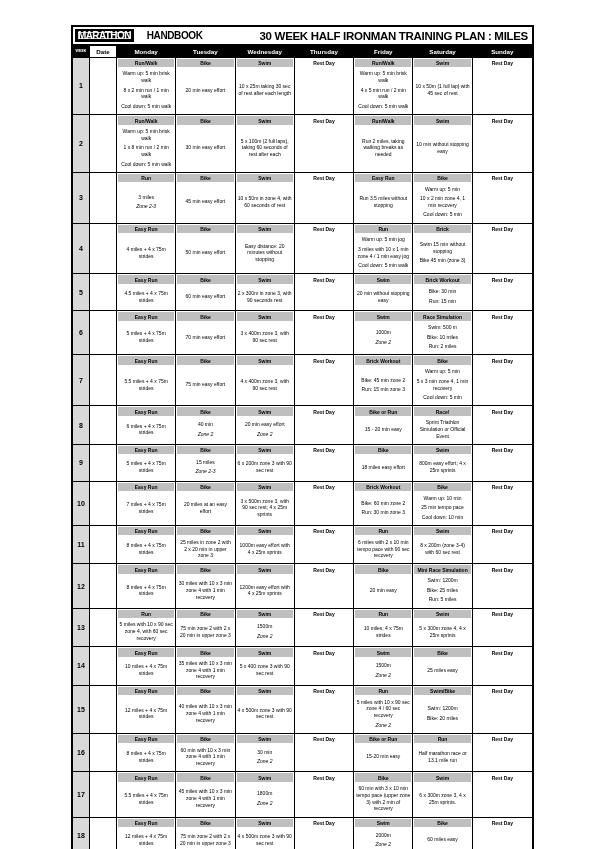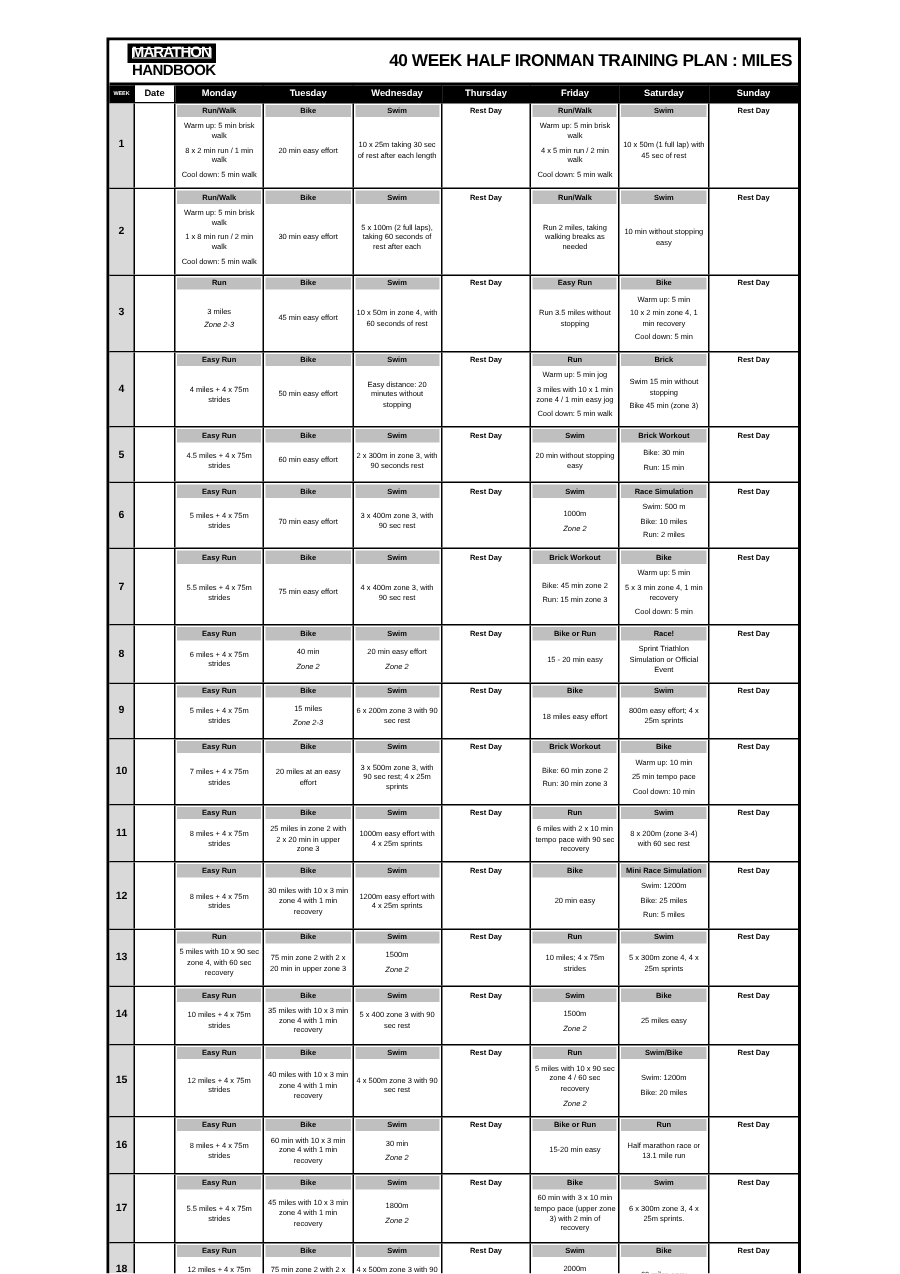--- a/index.html
+++ b/index.html
@@ -2,21 +2,21 @@
 <html><head>
 <meta charset="utf-8">
 <style>
   html,body { margin:0; padding:0; background:#fff; }
   .page { position:relative; width:600px; height:849px; background:#fff; overflow:hidden;
           font-family:"Liberation Sans", sans-serif; color:#000; }
   .sheet { position:absolute; left:71px; top:25px; width:459px; border:2px solid #000; background:#fff; }
 
   .banner { display:flex; align-items:center; justify-content:space-between;
             border-bottom:2px solid #000; padding:2px 4px 2px 2px; background:#fff; }
-  .logo { display:flex; align-items:flex-end;flex-direction:column; }
+  .logo { display:flex; align-items:center; }
   .logo-marathon { background:#000; color:#fff; font-weight:bold; font-size:10px;
                    padding:1px 3px; letter-spacing:-0.6px; box-shadow: inset 0 0 0 3px #000, inset 0 0 0 3.75px #fff; }
   .logo-handbook { font-weight:bold; font-size:10px; letter-spacing:-0.4px; margin-left:13px; }
   .title { font-weight:bold; font-size:11.5px; letter-spacing:-0.3px; white-space:nowrap; }
 
   .hdr-row, .week-row { display:grid; grid-template-columns:17px 27px repeat(7, 1fr); }
   .hdr-row > div { border-right:1px solid #000; }
   .hdr-row > div:last-child { border-right:none; }
   .colhead { background:#000; color:#fff; font-weight:bold; font-size:6.2px; text-align:center; padding:2px 0 1.5px; }
   .colhead.week { font-size:3.6px; padding-top:3px; }
@@ -41,21 +41,21 @@
 <body>
 
 <div class="page">
   <div class="sheet">
 
     <div class="banner">
       <div class="logo">
         <span class="logo-marathon">MARATHON</span>
         <span class="logo-handbook">HANDBOOK</span>
       </div>
-      <div class="title">40 WEEK HALF IRONMAN TRAINING PLAN : MILES</div>
+      <div class="title">30 WEEK HALF IRONMAN TRAINING PLAN : MILES</div>
     </div>
 
     <div class="hdr-row">
       <div class="colhead week">WEEK</div>
       <div class="colhead date">Date</div>
       <div class="colhead">Monday</div>
       <div class="colhead">Tuesday</div>
       <div class="colhead">Wednesday</div>
       <div class="colhead">Thursday</div>
       <div class="colhead">Friday</div>

